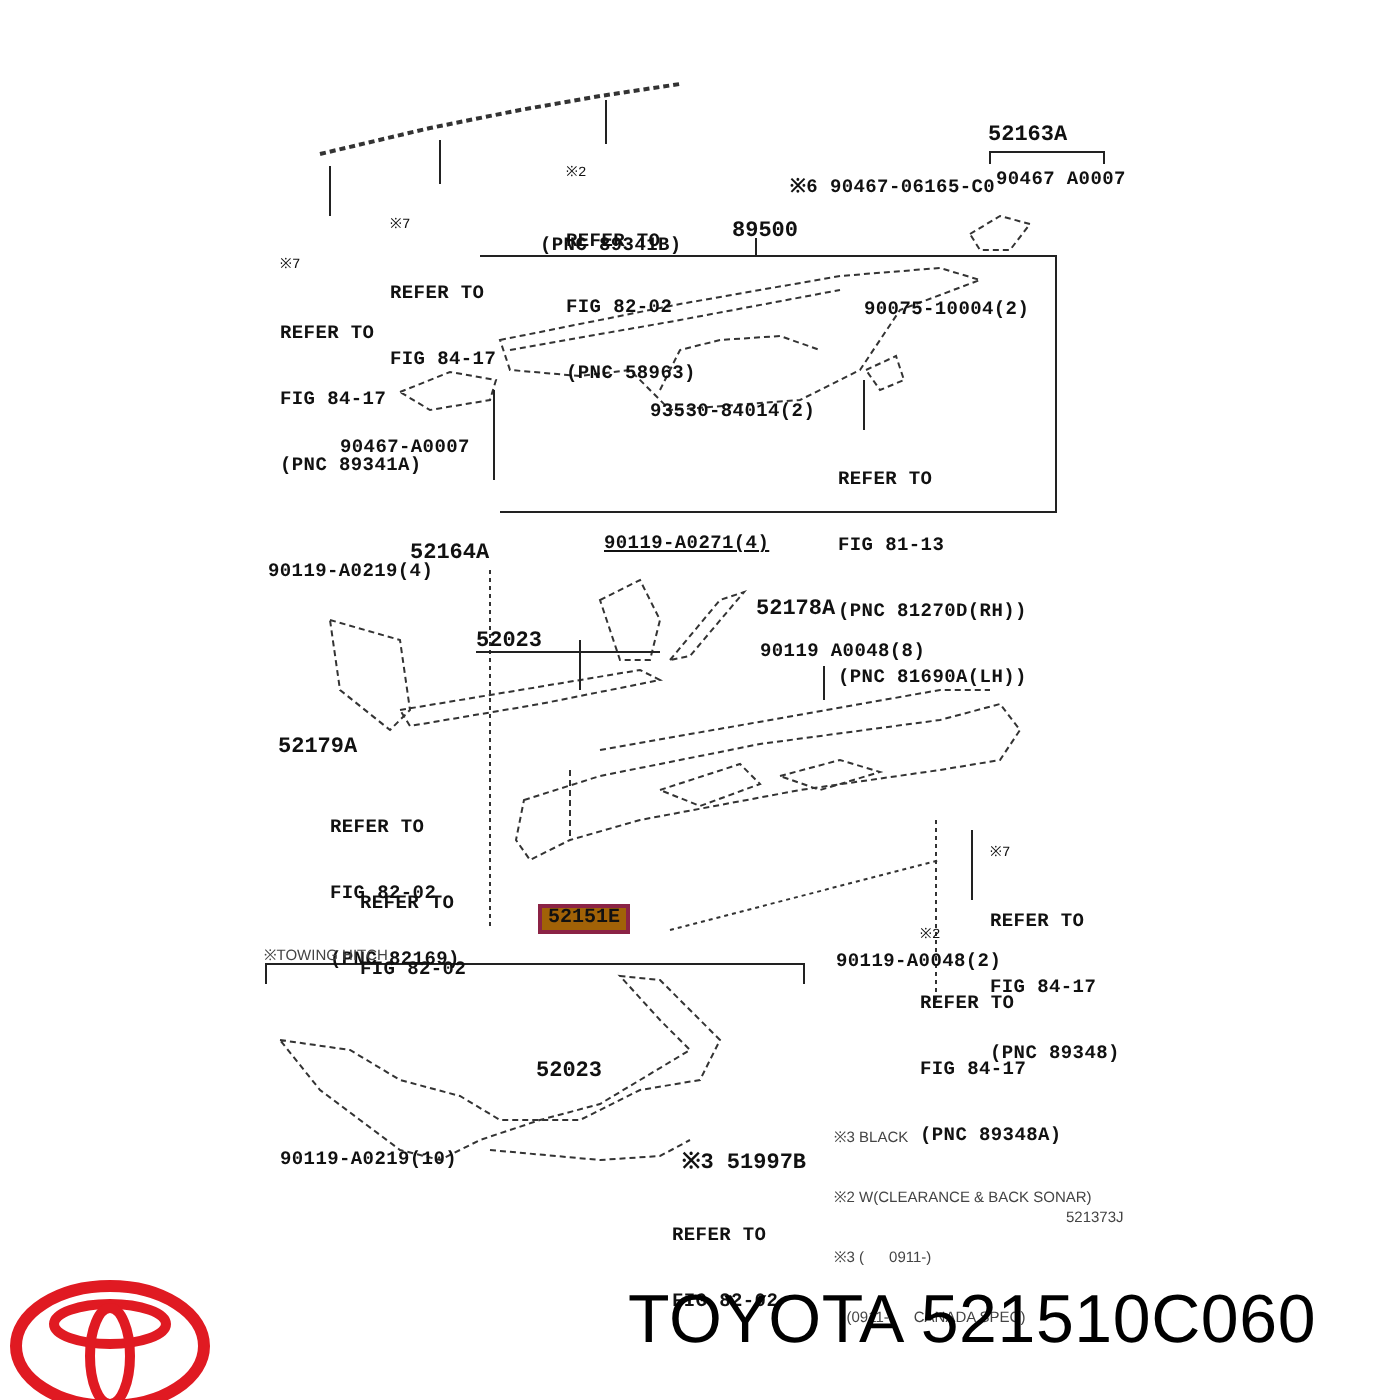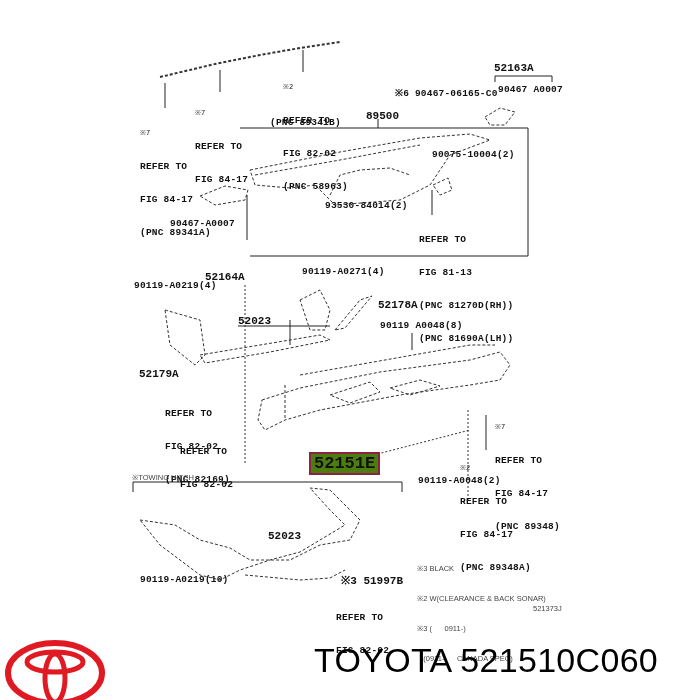--- a/index.html
+++ b/index.html
@@ -1,20 +1,20 @@
 <!DOCTYPE html>
 <html><head>
 <meta charset="utf-8">
 <style>
   html, body { margin:0; padding:0; background:#ffffff; }
   body { width:700px; height:700px; position:relative; overflow:hidden; font-family:"Liberation Mono", monospace; color:#111; }
   .lbl { position:absolute; font-family:"Liberation Mono", "DejaVu Sans Mono", monospace; font-size:9.5px; line-height:11px; white-space:pre; color:#111; font-weight:bold; letter-spacing:0.2px; }
   .pn { position:absolute; font-family:"Liberation Mono", monospace; font-size:11px; font-weight:bold; color:#111; white-space:pre;text-align:right; }
   .small { position:absolute; font-family:"Liberation Sans", sans-serif; font-size:7.5px; color:#444; white-space:pre; line-height:10px; }
-  .hl { position:absolute; border:2px solid #8b2345; padding:0 3px; font-family:"Liberation Mono", monospace; font-size:17px; font-weight:bold; background:#4d7c0f;margin-left:40px; }
+  .hl { position:absolute; border:2px solid #8b2345; padding:0 3px; font-family:"Liberation Mono", monospace; font-size:10px; font-weight:bold; background:#a16207; }
   svg.drawing { position:absolute; left:0; top:0; }
   .brand { position:absolute; left:314px; top:641px; font-family:"Liberation Sans", sans-serif; font-size:34px; color:#000; white-space:pre; letter-spacing:0.3px; }
   .logo { position:absolute; left:4px; top:640px; }
 </style>
 </head>
 <body>
 
 <svg class="drawing" width="700" height="700">
   <g fill="none" stroke="#333" stroke-width="1" stroke-dasharray="3,2">
 
@@ -94,21 +94,21 @@
 <div class="lbl" style="left:432px;top:149px;">90075-10004(2)</div>
 <div class="lbl" style="left:170px;top:218px;">90467-A0007</div>
 <div class="pn" style="left:205px;top:223px;margin-top:48px;">52164A</div>
 <div class="lbl" style="left:325px;top:200px;text-align:right;">93530-84014(2)</div>
 <div class="lbl" style="left:419px;top:212px;">
   <div>REFER TO</div>
   <div>FIG 81-13</div>
   <div>(PNC 81270D(RH))</div>
   <div>(PNC 81690A(LH))</div>
 </div>
-<div class="lbl" style="left:302px;top:266px;">90119-A0271(4)</div>
+<div class="lbl" style="left:302px;top:266px;text-decoration:underline;">90119-A0271(4)</div>
 
 <div class="lbl" style="left:134px;top:280px;">90119-A0219(4)</div>
 <div class="pn" style="left:238px;top:315px;">52023</div>
 <div class="pn" style="left:378px;top:299px;">52178A</div>
 <div class="lbl" style="left:380px;top:320px;text-align:right;">90119 A0048(8)</div>
 <div class="pn" style="left:139px;top:368px;">52179A</div>
 <div class="lbl" style="left:165px;top:386px;">
   <div>REFER TO</div>
   <div>FIG 82-02</div>
   <div>(PNC 82169)</div>

